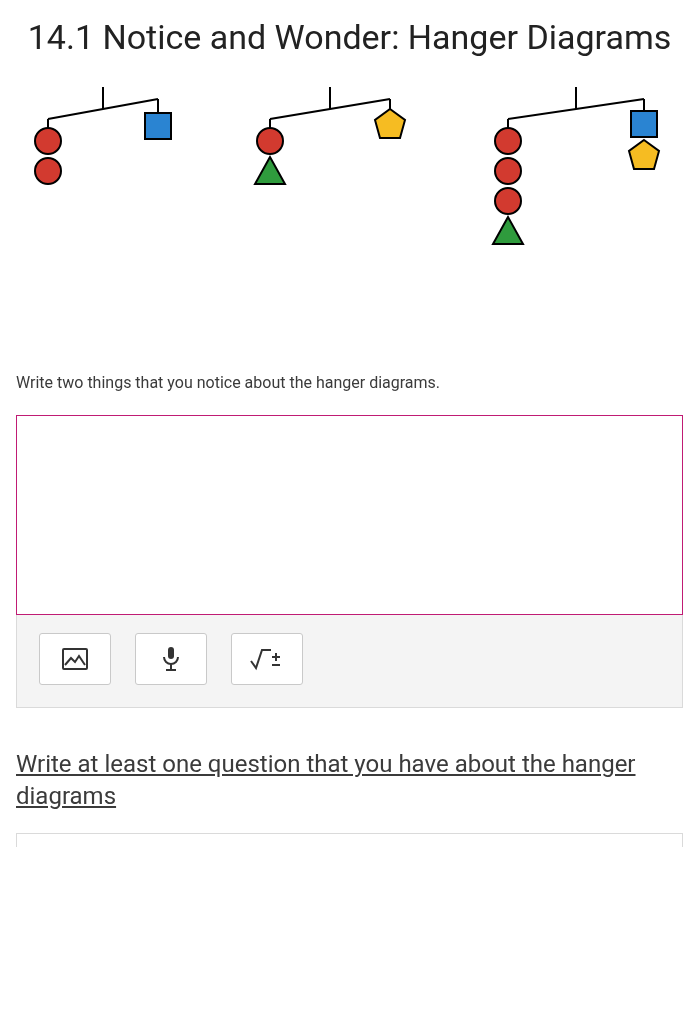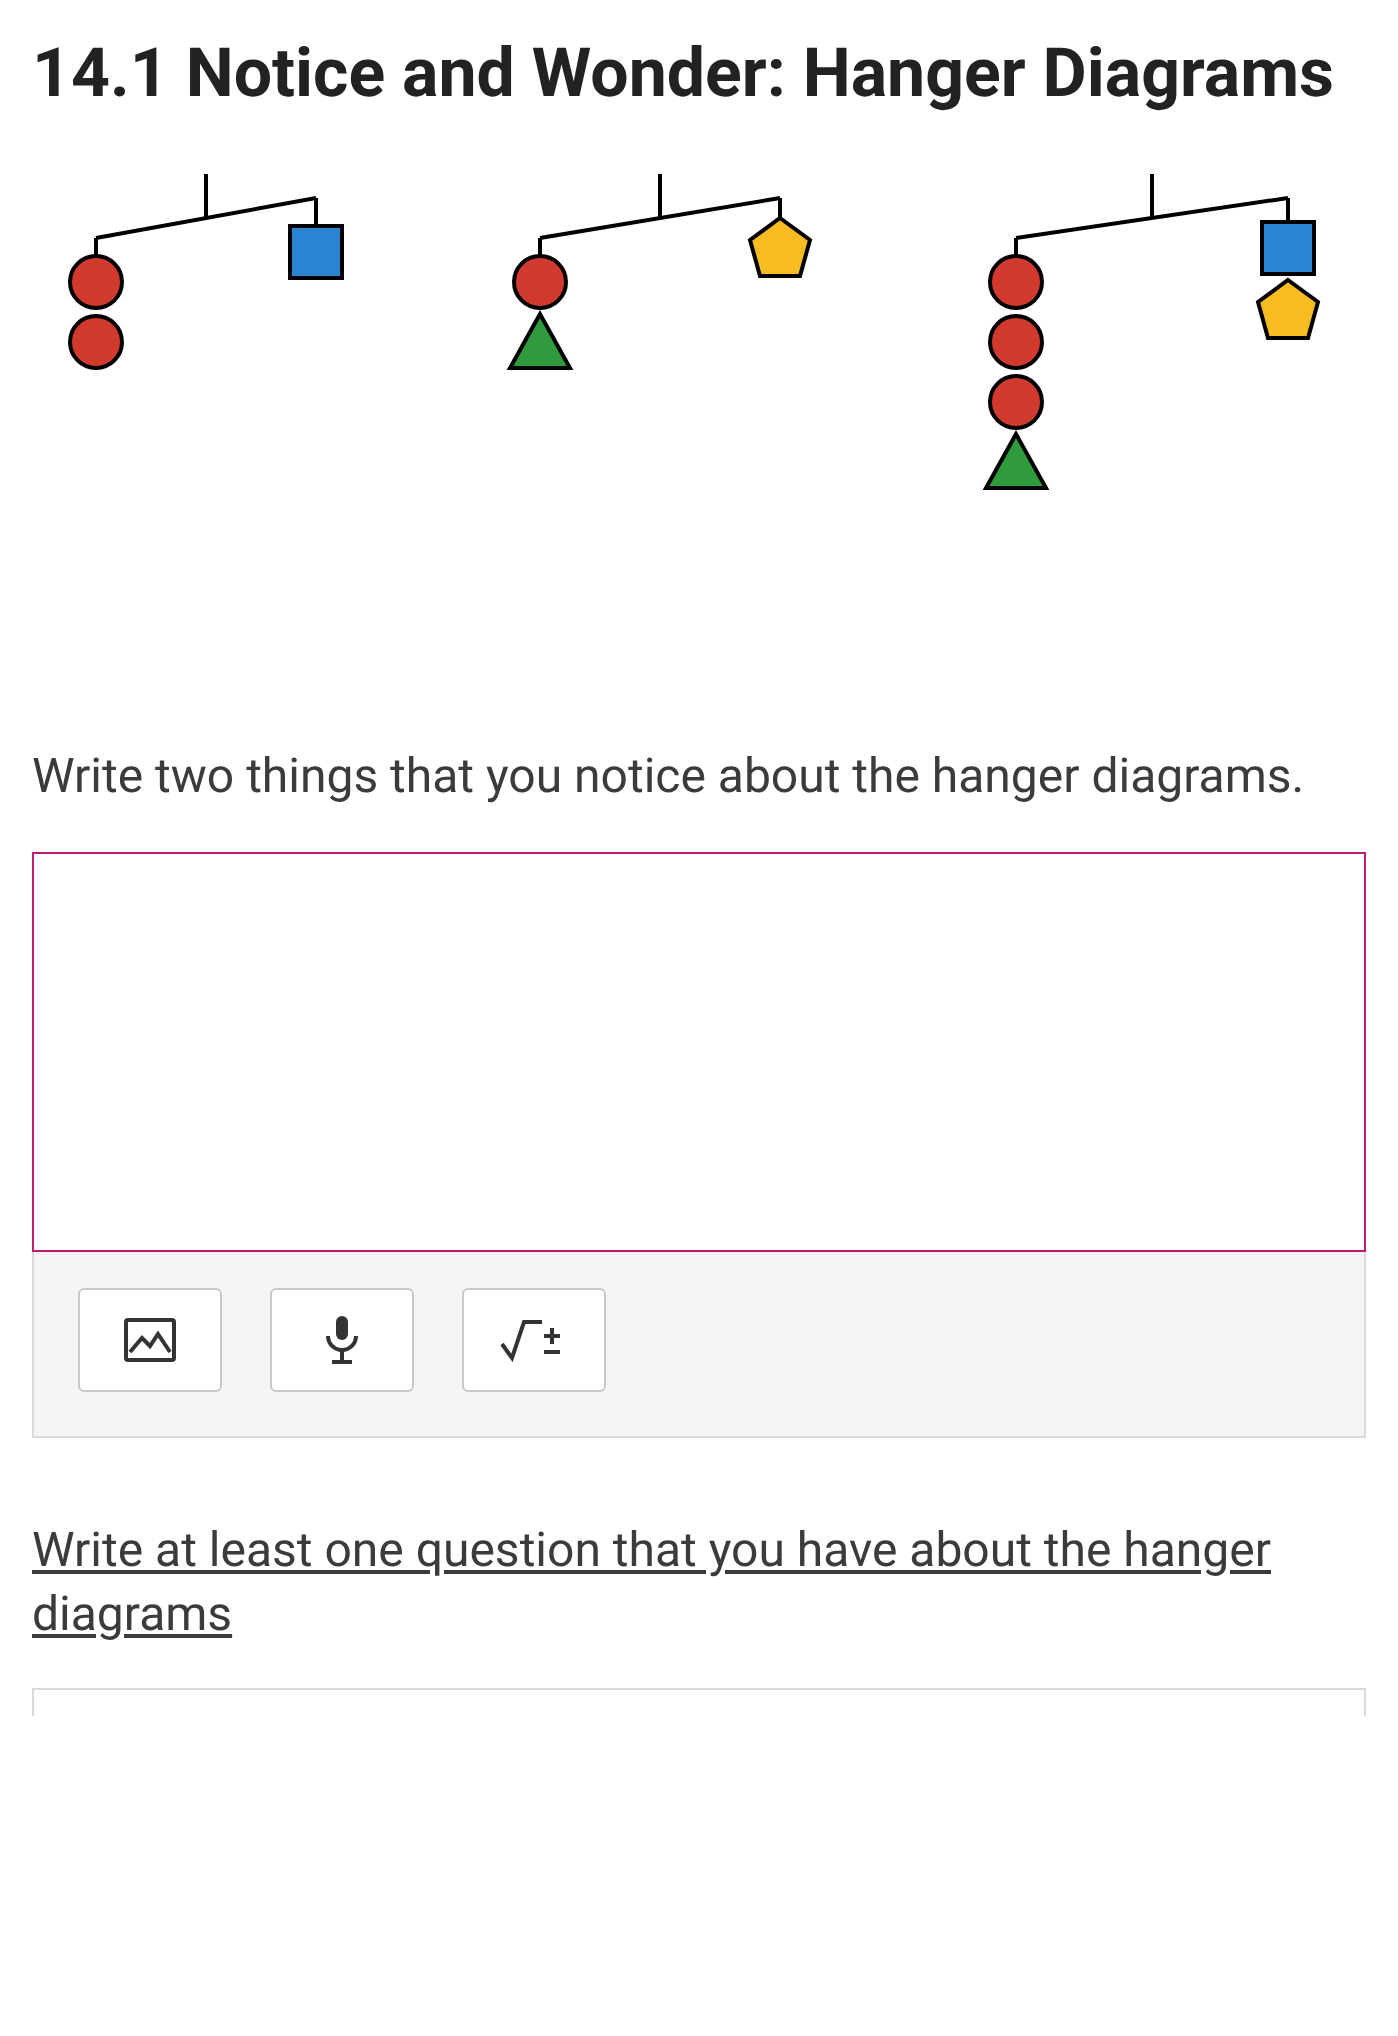--- a/index.html
+++ b/index.html
@@ -9,37 +9,37 @@
     font-family: -apple-system, BlinkMacSystemFont, "Segoe UI", Roboto, Helvetica, Arial, sans-serif;
     color: #333;
     background: #fff;
     width: 699px;
   }
   .page {
     padding: 12px 16px 0 16px;
   }
   h1.title {
     font-size: 34px;
-    font-weight: 700;
-    text-align: left;
+    font-weight: 400;
+    text-align: center;
     margin: 4px 0 28px 0;
     line-height: 1.25;
     color: #222;
   }
   .diagrams {
     display: flex;
     justify-content: space-between;
     align-items: flex-start;
     padding: 0 10px;
     margin-bottom: 70px;
   }
   .diagram svg { display: block; }
 
   .prompt {
-    font-size: 24px;
+    font-size: 16px;
     color: #3b3b3b;
     line-height: 1.35;
     margin: 0 0 22px 0;
   }
 
   .answer-block {
     border: 1px solid #dadada;
     background: #f4f4f4;
   }
   .answer-area {

